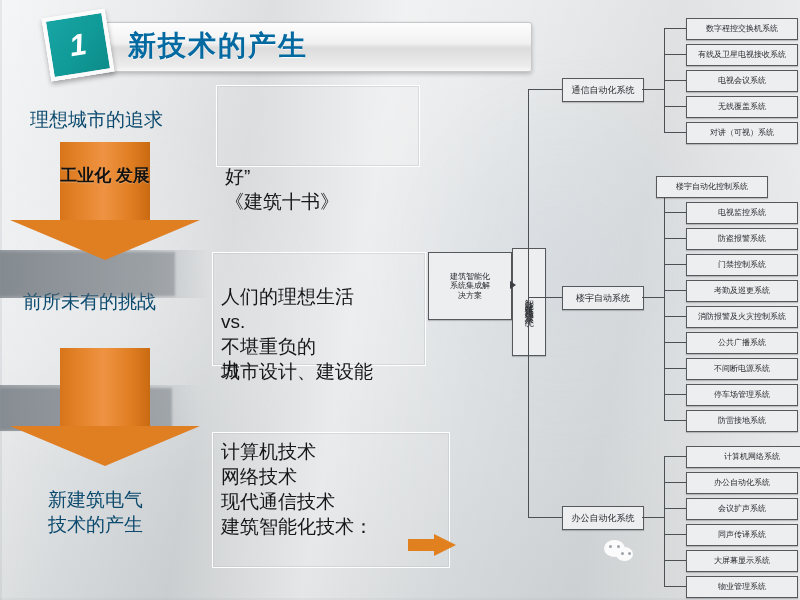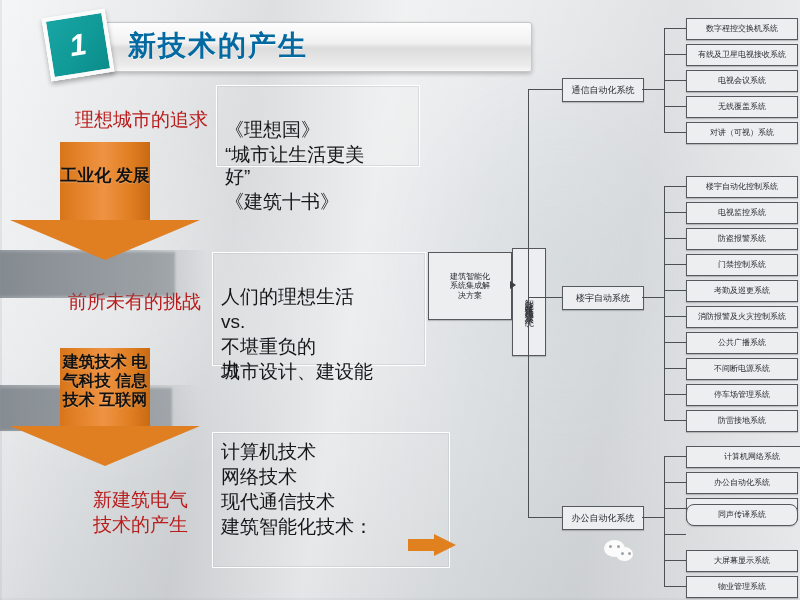--- a/index.html
+++ b/index.html
@@ -34,21 +34,21 @@
   #hdr-title{position:absolute;left:128px;top:27px;font-size:28px;font-weight:bold;color:#0369a1;
      letter-spacing:2px;text-shadow:0 1px 1px rgba(255,255,255,.8);}
   #hdr-badge{position:absolute;left:46px;top:13px;width:56px;height:56px;
      background:linear-gradient(135deg,#18a5a3 0%,#109a98 55%,#0c8b89 100%);
      border:4px solid #fbfbfb;transform:rotate(-9deg);
      box-shadow:0 3px 5px rgba(0,0,0,.30);}
   #hdr-badge span{position:absolute;inset:0;display:flex;align-items:center;justify-content:center;
      color:#fff;font-size:30px;font-weight:bold;font-style:italic;}
 
   
-  .lbl{position:absolute;color:#b91c1c;font-size:19px;line-height:1.3;white-space:pre;margin-left:45px;}
+  .lbl{position:absolute;color:#0c4a6e;font-size:19px;line-height:1.3;white-space:pre;}
   #lbl1{left:30px;top:108px;}
   #lbl2{left:23px;top:290px;}
   #lbl3{left:48px;top:488px;text-align:right;}
 
   
   .arw{position:absolute;}
   .arw .shaft{position:absolute;left:50%;transform:translateX(-50%);
      background:linear-gradient(90deg,#d8751a 0%,#e3832a 22%,#ef9343 48%,#e07e22 78%,#c96a12 100%);}
   .arw .head{position:absolute;left:0;width:100%;height:0;}
   .arw .atxt{position:absolute;left:0;width:100%;text-align:center;color:#121212;
@@ -126,29 +126,23 @@
   <div class="shaft"></div>
   <div class="head"></div>
   <div class="atxt">工业化
 发展</div>
 </div>
 
 <div class="arw-shadow" style="left:0;top:388px;width:172px;height:42px;"></div>
 <div class="arw" id="arw2">
   <div class="shaft"></div>
   <div class="head"></div>
-  <div class="atxt">建筑技术
-电气科技
-信息技术
-互联网</div>
 </div>
 
 <div class="cbox" id="cbox1">
-  <span>《理想国》
-“城市让生活更美</span>
   <span class="ovf">好”
 《建筑十书》</span>
 </div>
 <div class="cbox" id="cbox2">
   <span>人们的理想生活
       vs.
 不堪重负的
 城市设计、建设能</span>
   <span class="ovf">力</span>
 </div>
@@ -183,21 +177,21 @@
     <div class="dnode leaf" style="left: 686px; top: 70px; width: 110px; height: 20px;">电视会议系统</div>
     <div class="ln lnh" style="left: 664px; top: 106px; width: 22px; height: 1px;"></div>
     <div class="dnode leaf" style="left: 686px; top: 96px; width: 110px; height: 20px;">无线覆盖系统</div>
     <div class="ln lnh" style="left: 664px; top: 132px; width: 22px; height: 1px;"></div>
     <div class="dnode leaf" style="left: 686px; top: 122px; width: 110px; height: 20px;">对讲（可视）系统</div>
     <div class="ln lnh" style="left: 528px; top: 297px; width: 34px; height: 1px;"></div>
     <div class="dnode mid" style="left: 562px; top: 286px; width: 80px; height: 22px;">楼宇自动系统</div>
     <div class="ln lnh" style="left: 642px; top: 297px; width: 22px; height: 1px;"></div>
     <div class="ln lnv" style="left: 664px; top: 186px; width: 1px; height: 234px;"></div>
     <div class="ln lnh" style="left: 664px; top: 186px; width: 22px; height: 1px;"></div>
-    <div class="dnode leaf" style="left: 686px; top: 176px; width: 110px; height: 20px; font-family: Liberation Serif, serif;">楼宇自动化控制系统</div>
+    <div class="dnode leaf" style="left: 656px; top: 176px; width: 110px; height: 20px; font-family: Liberation Serif, serif;">楼宇自动化控制系统</div>
     <div class="ln lnh" style="left: 664px; top: 212px; width: 22px; height: 1px;"></div>
     <div class="dnode leaf" style="left: 686px; top: 202px; width: 110px; height: 20px;">电视监控系统</div>
     <div class="ln lnh" style="left: 664px; top: 238px; width: 22px; height: 1px;"></div>
     <div class="dnode leaf" style="left: 686px; top: 228px; width: 110px; height: 20px;">防盗报警系统</div>
     <div class="ln lnh" style="left: 664px; top: 264px; width: 22px; height: 1px;"></div>
     <div class="dnode leaf" style="left: 686px; top: 254px; width: 110px; height: 20px;">门禁控制系统</div>
     <div class="ln lnh" style="left: 664px; top: 290px; width: 22px; height: 1px;"></div>
     <div class="dnode leaf" style="left: 686px; top: 280px; width: 110px; height: 20px;">考勤及巡更系统</div>
     <div class="ln lnh" style="left: 664px; top: 316px; width: 22px; height: 1px;"></div>
     <div class="dnode leaf" style="left: 686px; top: 306px; width: 110px; height: 20px;">消防报警及火灾控制系统</div>
@@ -213,21 +207,21 @@
     <div class="dnode mid" style="left: 562px; top: 506px; width: 80px; height: 22px;">办公自动化系统</div>
     <div class="ln lnh" style="left: 642px; top: 517px; width: 22px; height: 1px;"></div>
     <div class="ln lnv" style="left: 664px; top: 456px; width: 1px; height: 130px;"></div>
     <div class="ln lnh" style="left: 664px; top: 456px; width: 22px; height: 1px;"></div>
     <div class="dnode leaf" style="left: 686px; top: 446px; width: 110px; height: 20px; padding-left: 10px;">计算机网络系统</div>
     <div class="ln lnh" style="left: 664px; top: 482px; width: 22px; height: 1px;"></div>
     <div class="dnode leaf" style="left: 686px; top: 472px; width: 110px; height: 20px;">办公自动化系统</div>
     <div class="ln lnh" style="left: 664px; top: 508px; width: 22px; height: 1px;"></div>
     <div class="dnode leaf" style="left: 686px; top: 498px; width: 110px; height: 20px;">会议扩声系统</div>
     <div class="ln lnh" style="left: 664px; top: 534px; width: 22px; height: 1px;"></div>
-    <div class="dnode leaf" style="left: 686px; top: 504px; width: 110px; height: 20px; border-radius: 8px;">同声传译系统</div>
+    <div class="dnode leaf" style="left: 686px; top: 524px; width: 110px; height: 20px;">同声传译系统</div>
     <div class="ln lnh" style="left: 664px; top: 560px; width: 22px; height: 1px;"></div>
     <div class="dnode leaf" style="left: 686px; top: 550px; width: 110px; height: 20px;">大屏幕显示系统</div>
     <div class="ln lnh" style="left: 664px; top: 586px; width: 22px; height: 1px;"></div>
     <div class="dnode leaf" style="left: 686px; top: 576px; width: 110px; height: 20px;">物业管理系统</div>
   </div>
 
 <div id="wm">
   <span class="wmlogo">
     <span class="b1"></span>
     <span class="b2"></span>

